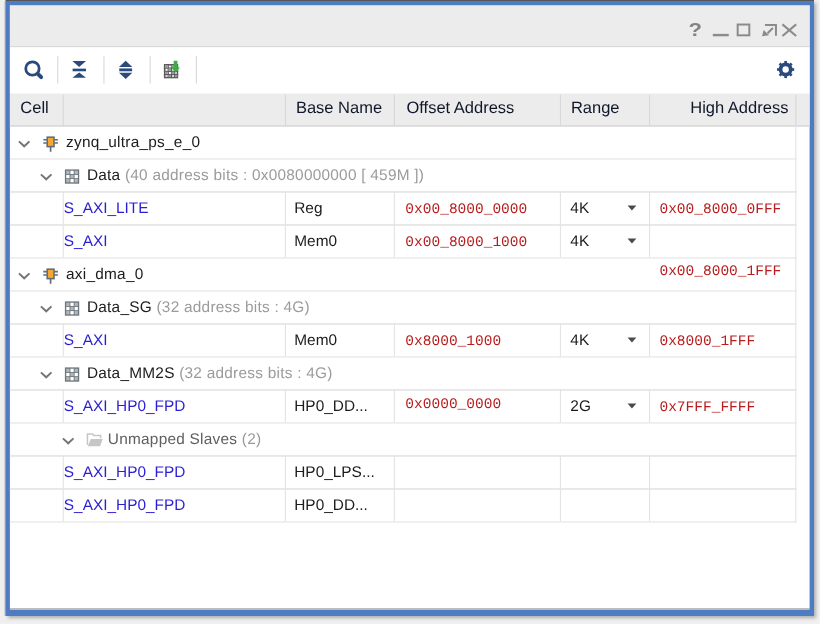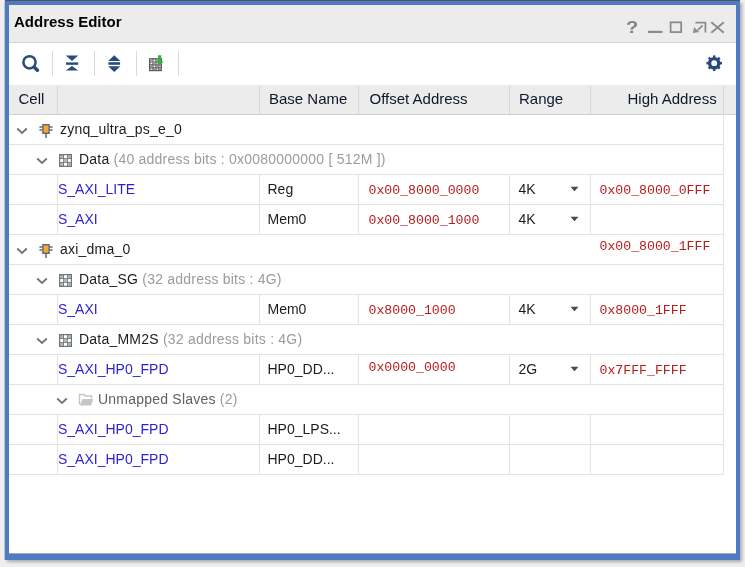--- a/index.html
+++ b/index.html
@@ -28,21 +28,20 @@
   .grp{letter-spacing:0.22px;}
   .mono{font-family:"Liberation Mono",monospace;font-size:13.2px;color:#b91c1c;}
   svg{position:absolute;overflow:visible;}
   .ctl{position:absolute;top:0;height:37px;}
 </style>
 </head>
 <body>
 <div class="win">
 
   <div class="titlebar">
-    <div class="title">Address Editor</div>
     <svg class="ctl" id="ctlsvg" width="727" height="37" viewBox="0 0 727 37">
 
       <text x="522.9" y="27.8" font-size="17" font-weight="bold" fill="#828282" font-family="Liberation Sans" transform="matrix(1.18,0,0,1,0,0)">?</text>
 
       <rect x="639" y="25.8" width="14.5" height="2.2" fill="#8b8b8b"></rect>
 
       <rect x="661.6" y="17.3" width="10.6" height="9.8" fill="none" stroke="#8b8b8b" stroke-width="1.8"></rect>
 
       <path d="M 686.4 17.7 L 696.4 17.7 L 696.4 27.4" fill="none" stroke="#8b8b8b" stroke-width="1.8"></path>
       <path d="M 693.6 20.4 L 688.8 25.2" stroke="#8b8b8b" stroke-width="1.8" fill="none"></path>
@@ -132,21 +131,21 @@
         <rect x="1.2" y="1.2" width="3" height="3" fill="#b4b8b0"></rect>
         <rect x="5" y="1.2" width="3" height="3" fill="#ffffff"></rect>
         <rect x="8.8" y="1.2" width="3" height="3" fill="#b4b8b0"></rect>
         <rect x="1.2" y="5" width="3" height="3" fill="#ffffff"></rect>
         <rect x="5" y="5" width="3" height="3" fill="#b4b8b0"></rect>
         <rect x="8.8" y="5" width="3" height="3" fill="#ffffff"></rect>
         <rect x="1.2" y="8.8" width="3" height="3" fill="#b4b8b0"></rect>
         <rect x="5" y="8.8" width="3" height="3" fill="#ffffff"></rect>
         <rect x="8.8" y="8.8" width="3" height="3" fill="#b4b8b0"></rect>
       </svg>
-      <div class="cell blk grp" style="left: 70px; top: 36.5px;">Data <span class="gry">(40 address bits : 0x0080000000 [ 512M ])</span></div>
+      <div class="cell blk grp" style="left: 70px; top: 36.5px;">Data <span class="gry">(40 address bits : 0x0080000000 [ 459M ])</span></div>
       <div class="hl" style="top: 60px;"></div>
       <div class="hl" style="top: 90px;"></div>
       <div class="vl" style="left: 47.5px; top: 60px; height: 30px;"></div>
       <div class="vl" style="left: 250px; top: 60px; height: 30px;"></div>
       <div class="vl" style="left: 348.5px; top: 60px; height: 30px;"></div>
       <div class="vl" style="left: 500px; top: 60px; height: 30px;"></div>
       <div class="vl" style="left: 581px; top: 60px; height: 30px;"></div>
       <div class="cell link" style="left: 49px; top: 66.5px;">S_AXI_LITE</div>
       <div class="cell blk" style="left: 258.5px; top: 66.5px;">Reg</div>
       <div class="cell mono" style="left: 359.5px; top: 69px;">0x00_8000_0000</div>

